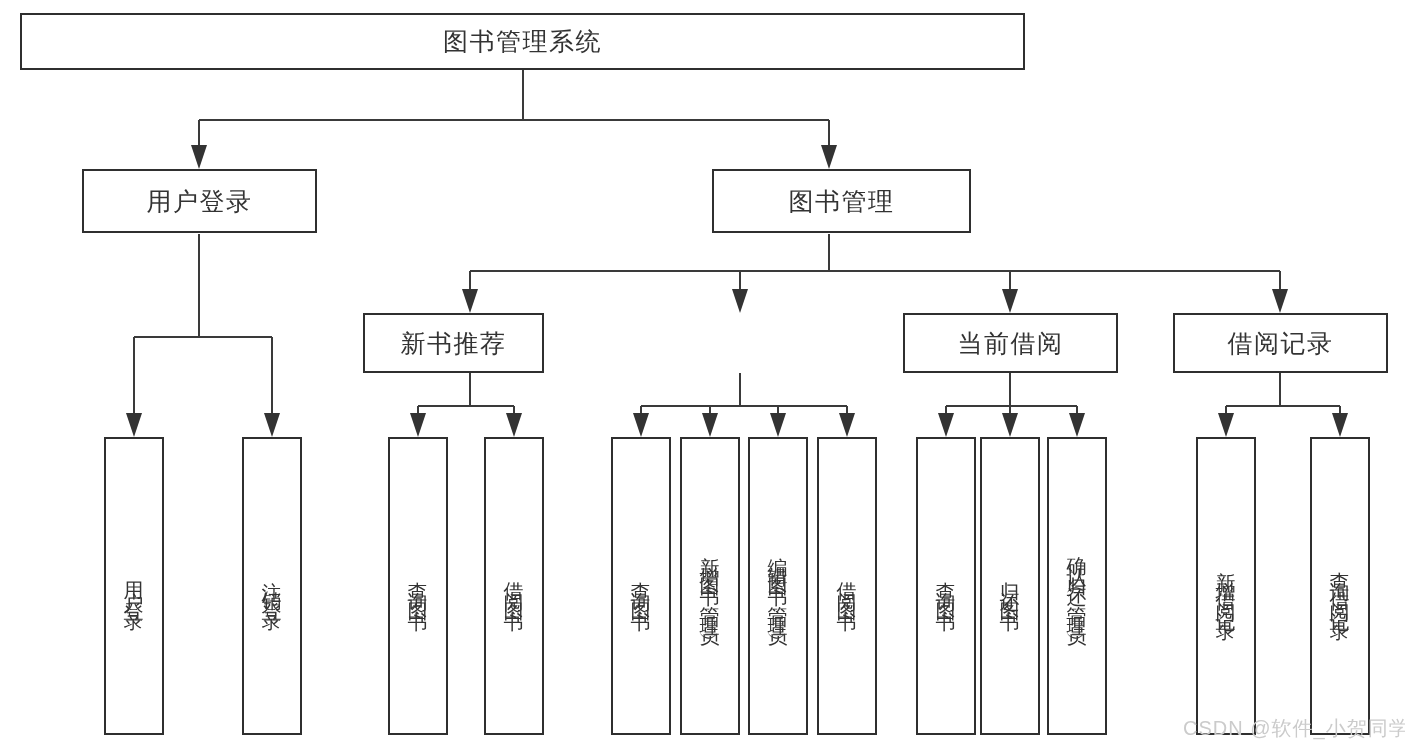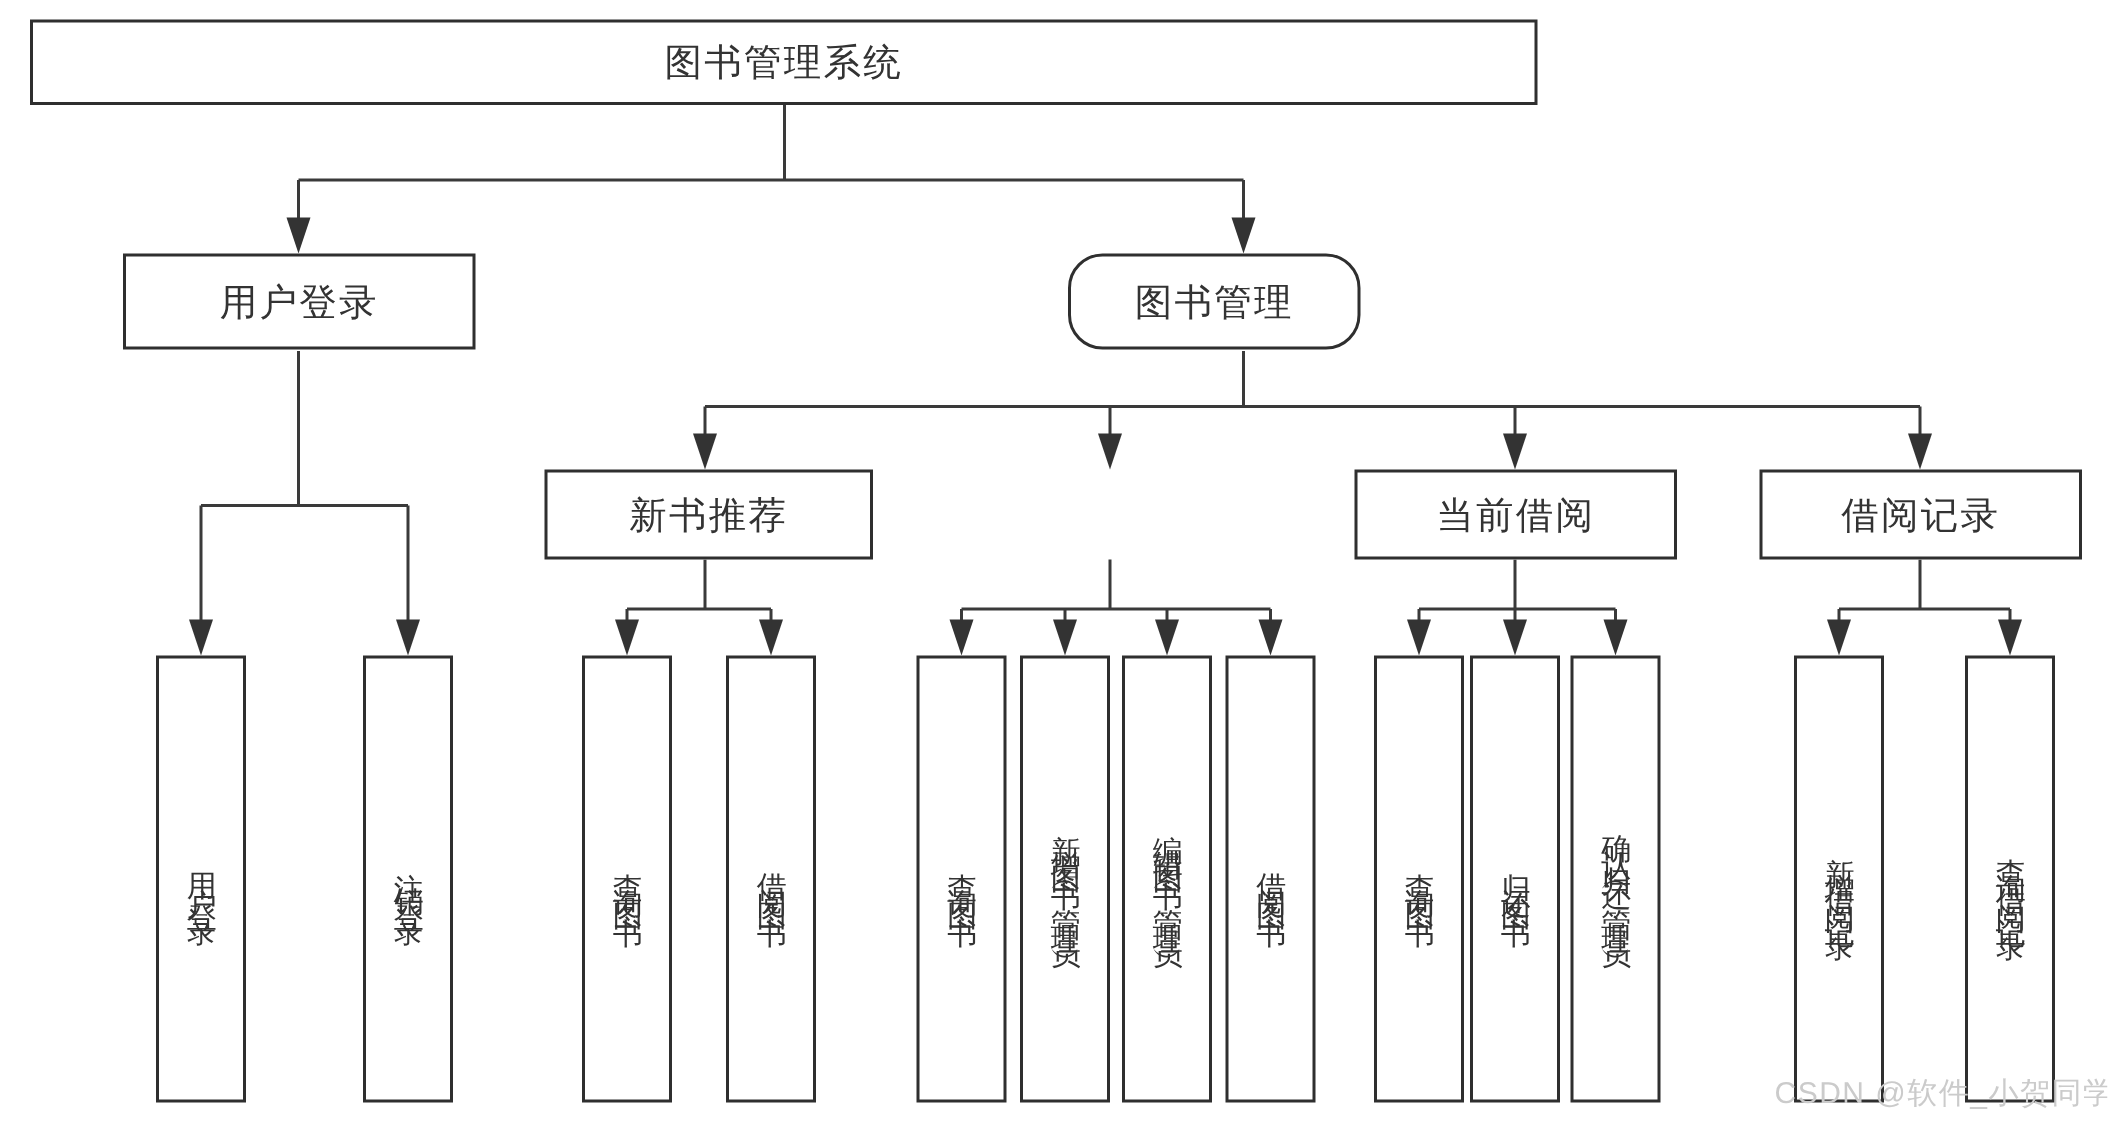--- a/index.html
+++ b/index.html
@@ -109,25 +109,25 @@
     <polygon points="1332,413 1348,413 1340,437"></polygon>
   </svg>
 
   <div class="box h" style="left:20px; top:13px; width:1005px; height:57px;">
     <span class="label">图书管理系统</span>
   </div>
 
   <div class="box h" style="left:82px; top:169px; width:235px; height:64px;">
     <span class="label">用户登录</span>
   </div>
-  <div class="box h" style="left:712px; top:169px; width:195px; height:64px;border-radius:23px;">
+  <div class="box h" style="left:712px; top:169px; width:259px; height:64px;">
     <span class="label">图书管理</span>
   </div>
 
-  <div class="box h" style="left:363px; top:313px; width:219px; height:60px;">
+  <div class="box h" style="left:363px; top:313px; width:181px; height:60px;">
     <span class="label">新书推荐</span>
   </div>
   <div class="box h" style="left:903px; top:313px; width:215px; height:60px;">
     <span class="label">当前借阅</span>
   </div>
   <div class="box h" style="left:1173px; top:313px; width:215px; height:60px;">
     <span class="label">借阅记录</span>
   </div>
 
   <div class="box v" style="left:104px;">

